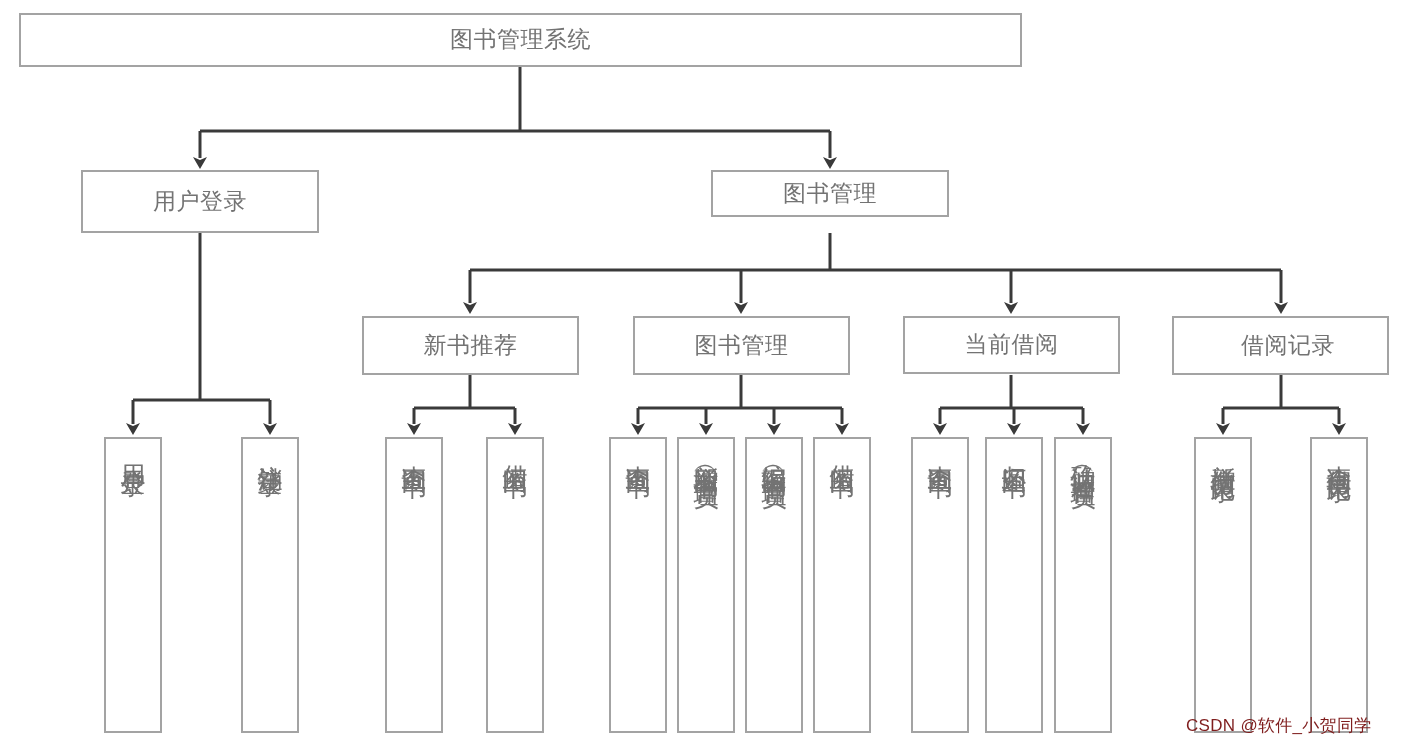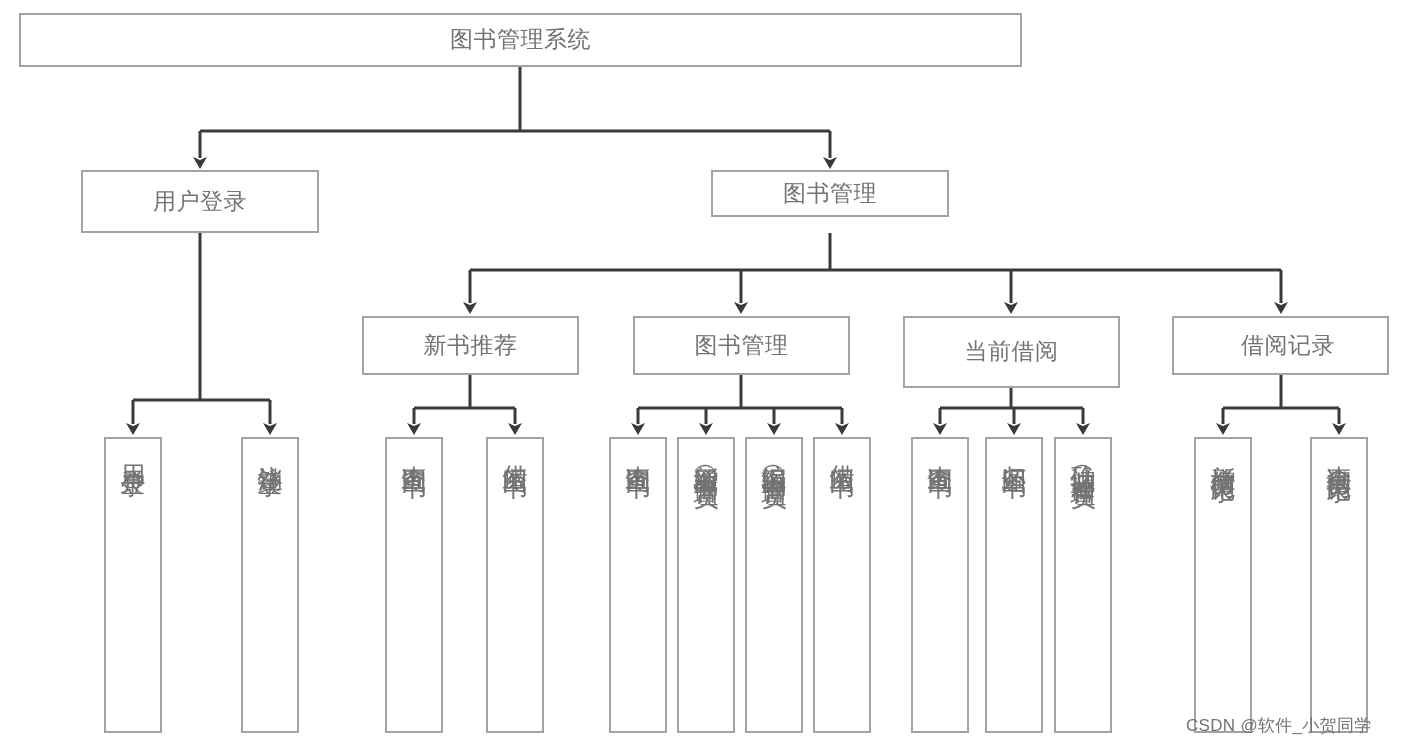--- a/index.html
+++ b/index.html
@@ -55,21 +55,21 @@
     text-orientation: upright;
     font-size: 25px;
     letter-spacing: 3px;
     line-height: 1;
   }
   .watermark {
     position: absolute;
     left: 1186px;
     top: 714px;
     font-size: 17px;
-    color: #737373;
+    color: #7f1d1d;
     z-index: 5;
     white-space: nowrap;
     letter-spacing: 0.3px;
   }
 </style>
 </head>
 <body>
 
 <div id="canvas">
 
@@ -135,21 +135,21 @@
   <div class="node horiz" id="n-l2-1" style="left: 711px; top: 170px; width: 238px; height: 47px;">
     <span class="label">图书管理</span>
   </div>
 
   <div class="node horiz" id="n-l3-0" style="left: 362px; top: 316px; width: 217px; height: 59px;">
     <span class="label">新书推荐</span>
   </div>
   <div class="node horiz" id="n-l3-1" style="left: 633px; top: 316px; width: 217px; height: 59px;">
     <span class="label">图书管理</span>
   </div>
-  <div class="node horiz" id="n-l3-2" style="left: 903px; top: 316px; width: 217px; height: 72px;">
+  <div class="node horiz" id="n-l3-2" style="left: 903px; top: 316px; width: 217px; height: 58px;">
     <span class="label">当前借阅</span>
   </div>
   <div class="node horiz" id="n-l3-3" style="left: 1172px; top: 316px; width: 217px; height: 59px; padding-left: 15px;">
     <span class="label">借阅记录</span>
   </div>
 
   <div class="node leaf" id="n-lf-0" style="left: 104px; top: 437px; width: 58px; height: 296px;">
     <span class="label">用户登录</span>
   </div>
   <div class="node leaf" id="n-lf-1" style="left: 241px; top: 437px; width: 58px; height: 296px;">

